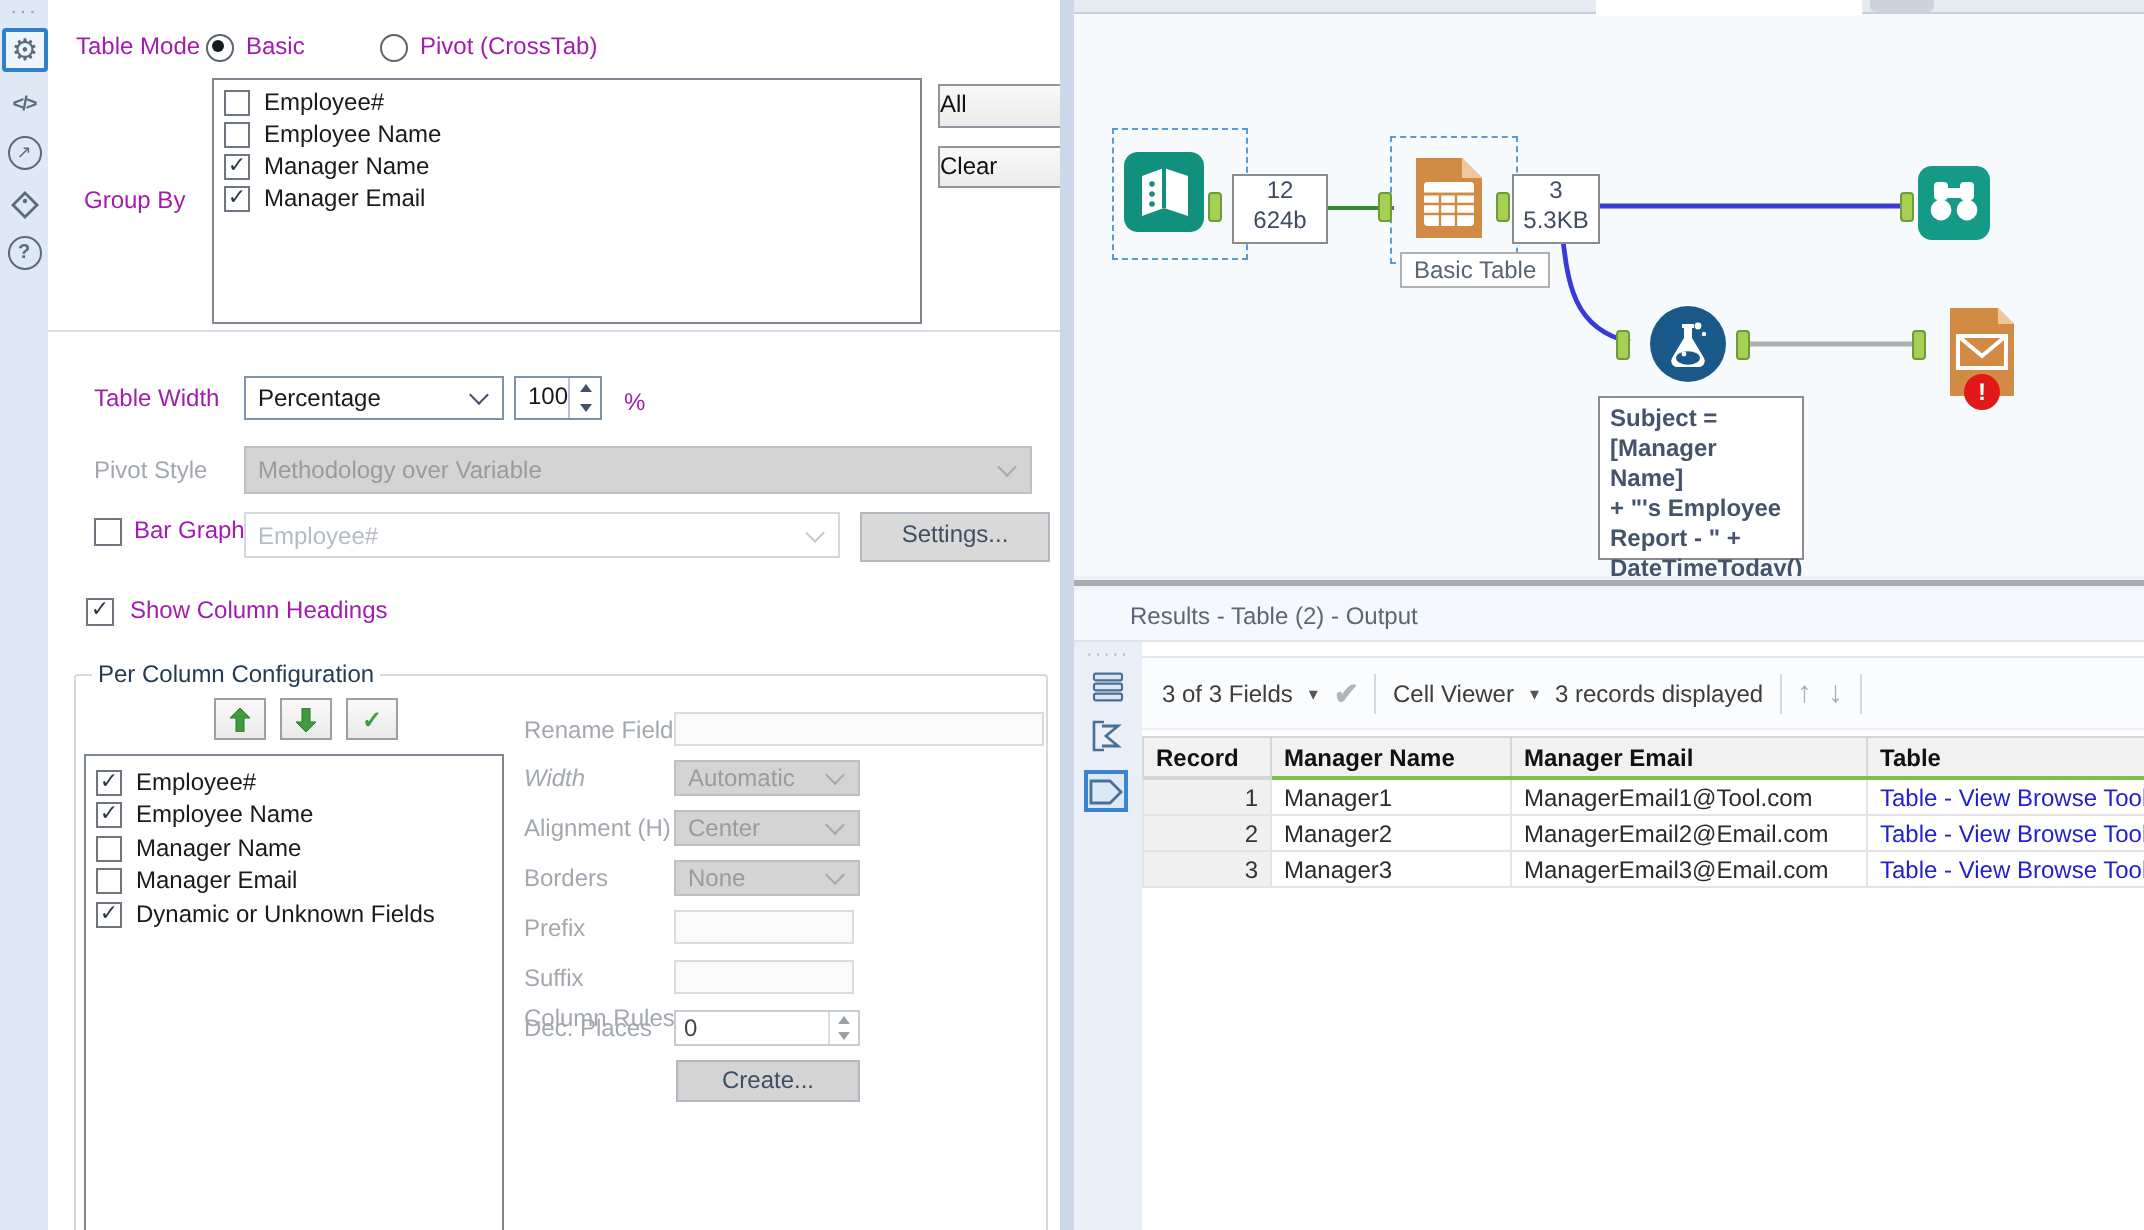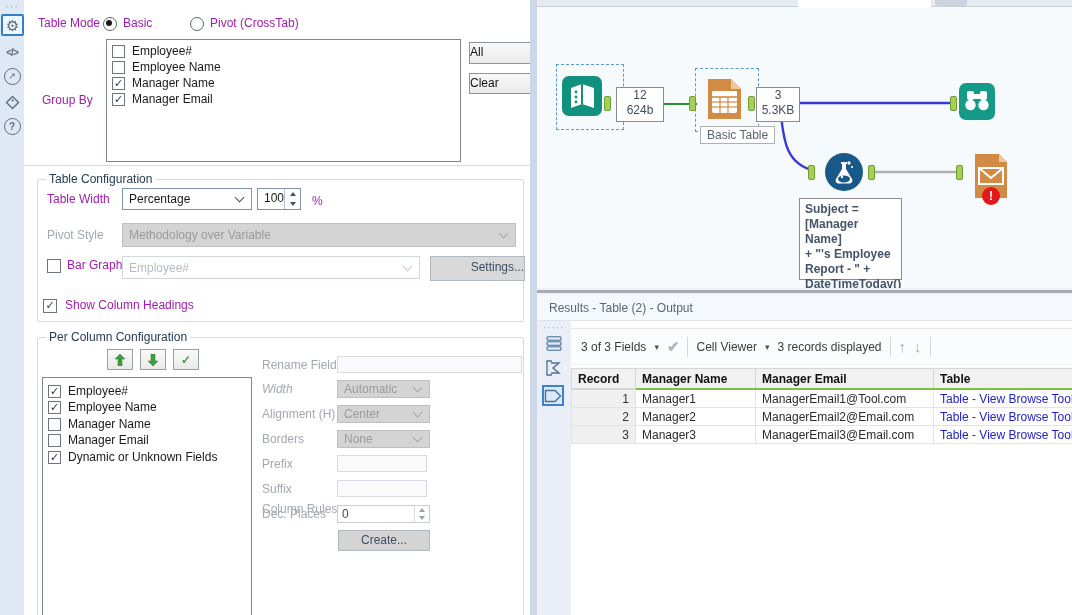--- a/index.html
+++ b/index.html
@@ -65,21 +65,21 @@
   .tab-pill{left:398px;top:0;width:32px;height:6px;background:#cdd4df;border-radius:0 0 3px 3px;}
   .sel-box{border:1.5px dashed #5b9bd5;}
   .anchor{width:7px;height:15px;background:#a6d055;border:1px solid #6f9c33;border-radius:2px;box-sizing:border-box;}
   .anno{background:#fff;border:1px solid #8c8c8c;color:#3f4c63;text-align:center;white-space:pre-line;line-height:15px;font-size:12px;}
   .tool-label{background:#fff;border:1px solid #b0b0b0;color:#5a6570;font-size:12px;padding:1px 6px;white-space:nowrap;}
   .note{background:#fff;border:1px solid #8c8c8c;color:#44546a;font-weight:bold;font-size:12px;line-height:15px;padding:3px 5px;white-space:pre-line;box-sizing:border-box;}
   .badge{background:#e11919;border-radius:50%;color:#fff;font-weight:bold;text-align:center;}
 
   
   .results{left:537px;top:295px;width:535px;height:320px;background:#fff;overflow:hidden;}
-  .res-title{left:0;top:0;width:535px;height:26px;background:#f5f8fc;border-bottom:1px solid #dfe3ec;box-sizing:border-box;color:#5c6673;display:flex;align-items:center;padding-left:12px;}
+  .res-title{left:0;top:0;width:535px;height:26px;background:#f5f8fc;border-bottom:1px solid #dfe3ec;box-sizing:border-box;color:#5c6673;display:flex;align-items:center;padding-left:28px;}
   .res-rail{left:0;top:26px;width:34px;height:294px;background:#eaeff7;}
   .rail-grip{left:6px;top:1px;color:#aab4c4;font-size:10px;letter-spacing:1px;}
   .rail-ic{left:6px;width:22px;height:21px;display:flex;align-items:center;justify-content:center;color:#4c6f99;}
   .rail-ic.sel{border:2px solid #3b82d0;background:#dce9f8;left:5px;width:22px;height:21px;box-sizing:border-box;}
   .res-toolbar{left:34px;top:33px;width:501px;height:37px;background:#fbfcfe;border-top:1px solid #e2e6ee;border-bottom:1px solid #eceff5;box-sizing:border-box;display:flex;align-items:center;gap:8px;padding-left:10px;color:#3c3c3c;}
   .tb-sep{width:1px;height:20px;background:#d3d7de;}
   .caret{font-size:9px;color:#555;}
   .tb-check{color:#b0b5bc;font-size:15px;font-weight:bold;}
   .tb-arrow{color:#a7adb6;font-size:15px;font-weight:bold;}
   table.res{position:absolute;left:34px;top:73px;border-collapse:collapse;table-layout:fixed;width:640px;}
@@ -141,23 +141,20 @@
       <div class="li-row" style="top:52px;">
         <span class="cb checked"></span>
         <span>Manager Email</span>
       </div>
     </div>
     <div class="abs win-btn" style="left:445px;top:42px;width:61px;height:18px;padding-top:2px;">All</div>
     <div class="abs win-btn" style="left:445px;top:73px;width:61px;height:17px;padding-top:2px;">Clear</div>
 
     <div class="abs divider" style="left:0;top:165px;width:506px;"></div>
 
-    <fieldset class="grp" style="left:13px;top:172px;width:485px;height:148px;">
-      <legend>Table Configuration</legend>
-    </fieldset>
     <div class="abs lbl" style="left:23px;top:192px;">Table Width</div>
     <div class="abs dd" style="left:98px;top:188px;width:130px;height:22px;">
       <span>Percentage</span>
       <span class="chev"></span>
     </div>
     <div class="abs spin" style="left:233px;top:188px;width:44px;height:22px;">
       <span class="num">100</span>
       <span class="arrows">
           <div>
             <span class="tri-up"></span>
@@ -174,21 +171,21 @@
       <span>Methodology over Variable</span>
       <span class="chev"></span>
     </div>
 
     <div class="abs cb" style="left:23px;top:259px;width:12px;height:12px;"></div>
     <div class="abs lbl" style="left:43px;top:258px;">Bar Graph</div>
     <div class="abs dd dis2" style="left:98px;top:256px;width:298px;height:23px;">
       <span>Employee#</span>
       <span class="chev"></span>
     </div>
-    <div class="abs gray-btn" style="left:406px;top:256px;width:93px;height:20px;padding-top:3px;text-align:right;">Settings...</div>
+    <div class="abs gray-btn" style="left:406px;top:256px;width:93px;height:20px;padding-top:3px;">Settings...</div>
 
     <div class="abs cb checked" style="left:19px;top:299px;width:12px;height:12px;"></div>
     <div class="abs lbl" style="left:41px;top:298px;">Show Column Headings</div>
 
     <fieldset class="grp" style="left:13px;top:330px;width:485px;height:288px;">
       <legend>Per Column Configuration</legend>
     </fieldset>
     <div class="abs mini-btn" style="left:83px;top:349px;">
       <svg width="10" height="12" viewBox="0 0 10 12">
           <polygon points="5,0 10,5 7,5 7,12 3,12 3,5 0,5" fill="#3f9b3f" stroke="#2e7a2e" stroke-width="0.5"></polygon>

